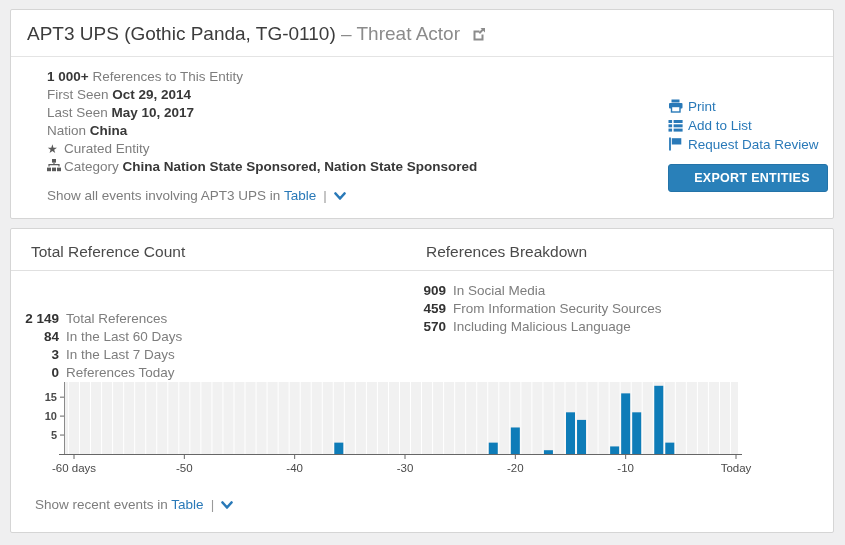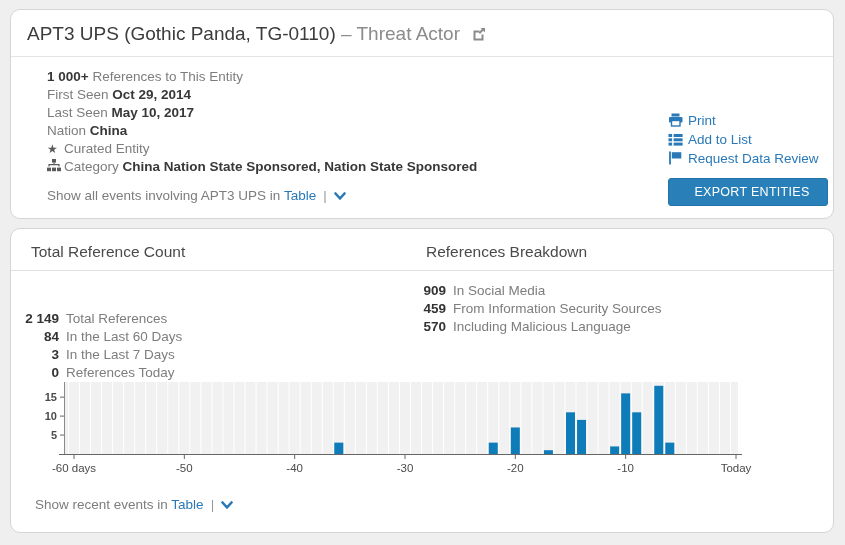--- a/index.html
+++ b/index.html
@@ -8,21 +8,21 @@
     background: #efeff0;
     font-family: "Liberation Sans", "DejaVu Sans", sans-serif;
     position: relative;
     overflow: hidden;
     color: #3a3a3a;
   }
   .card {
     position: absolute;
     background: #ffffff;
     border: 1px solid #d5d5d5;
-    border-radius: 10px;
+    border-radius: 2px;
   }
   #card-entity { left: 10px; top: 9px; width: 824px; height: 210px; }
   #card-refs   { left: 10px; top: 228px; width: 824px; height: 305px; }
 
   
   .title-row {
     padding: 13px 16px 10px 16px;
     border-bottom: 1px solid #e4e4e4;
     font-size: 19px;
     color: #3c3c3c;
@@ -47,21 +47,21 @@
   }
   .inline-icon svg { vertical-align: -1px; }
   .show-all { margin-top: 12px; font-size: 13.5px; color: #7d7d7d; white-space: nowrap; }
   a.link { color: #2979b8; text-decoration: none; cursor: pointer; }
   .divider { color: #9a9a9a; margin: 0 7px; }
   .chev { vertical-align: -1px; }
 
   .actions {
     position: absolute;
     left: 637px;
-    top: 54px;
+    top: 40px;
     width: 172px;
   }
   .action-link {
     display: block;
     font-size: 13.5px;
     line-height: 19px;
     color: #2979b8;
     text-decoration: none;
     cursor: pointer;
     white-space: nowrap;
@@ -71,21 +71,21 @@
   .export-btn {
     margin-top: 10px;
     width: 160px;
     height: 28px;
     background: #2980b9;
     border: 1px solid #2373a8;
     border-radius: 3px;
     color: #ffffff;
     font-family: "Liberation Sans", sans-serif;
     font-size: 12.5px;
-    font-weight: normal;
+    font-weight: bold;
     letter-spacing: 0.3px;
     text-align: center;
     cursor: pointer;
     padding-left: 8px;
   }
 
   
   .ref-header-row {
     display: flex;
     padding: 14px 16px 9px 0;

